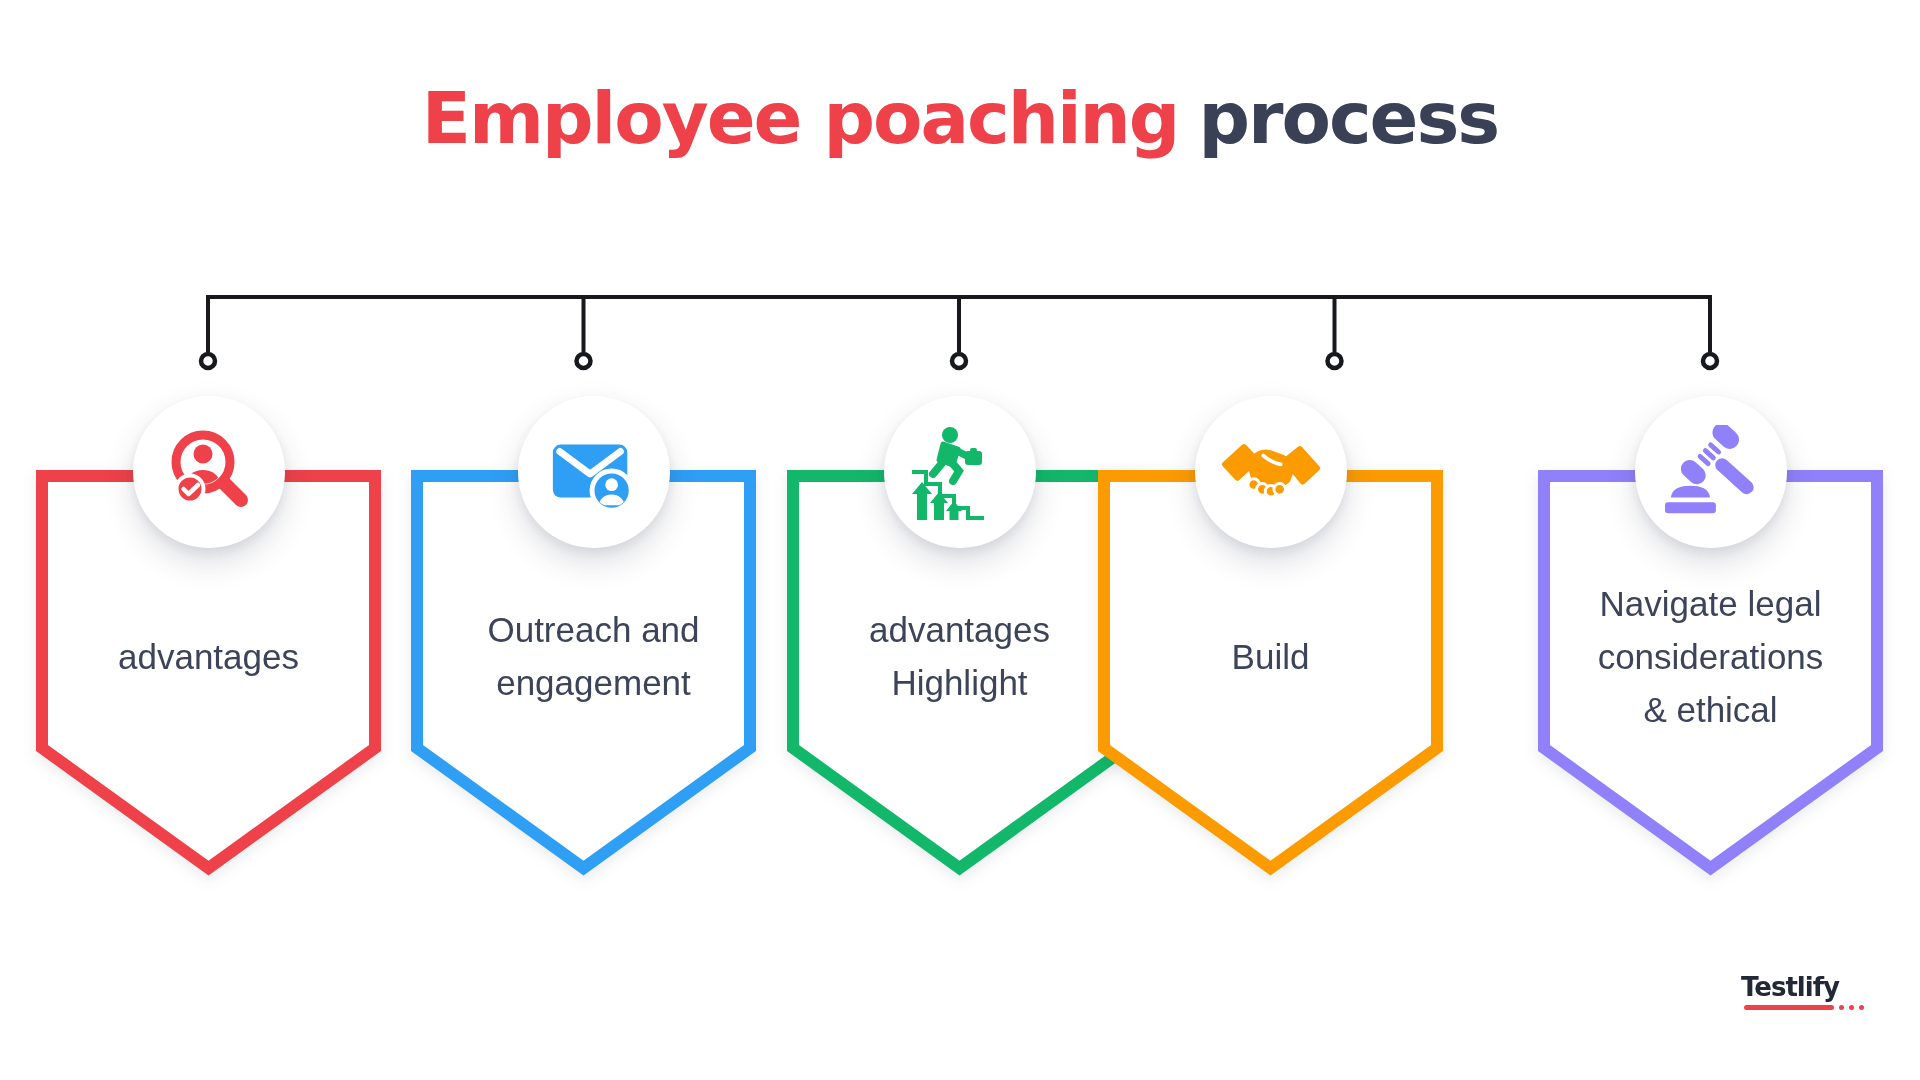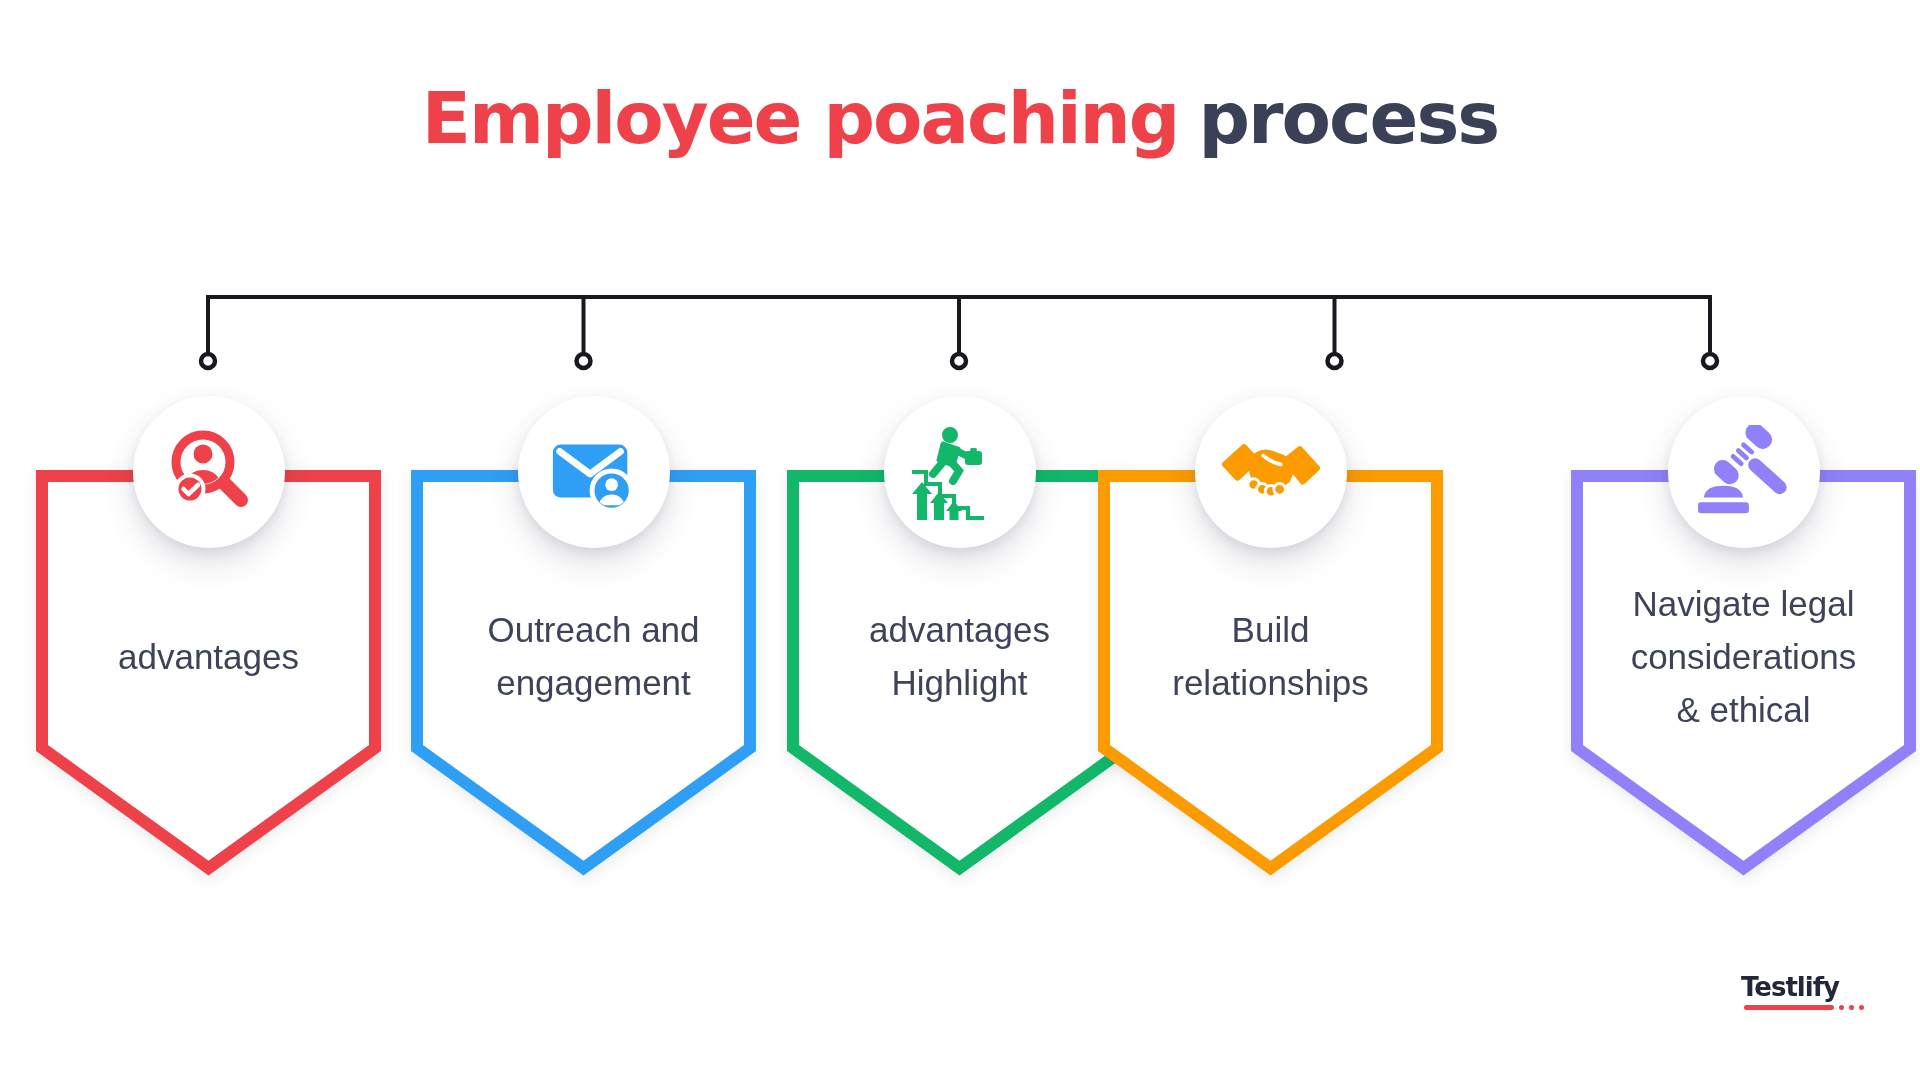--- a/index.html
+++ b/index.html
@@ -153,25 +153,24 @@
           <circle cx="34" cy="49" r="6"></circle>
           <circle cx="43" cy="54" r="6"></circle>
           <circle cx="52" cy="56" r="6"></circle>
           <circle cx="61" cy="54" r="6"></circle>
         </g>
         <path d="M44 19 Q52 26 62 28" fill="none" stroke="#fff" stroke-width="4" stroke-linecap="round"></path>
       </svg>
     </div>
     <div class="label">
         <div>Build</div>
-        <div>relationships</div>
-      </div>
-  </div>
-
-  <div class="card" style="left: 1538px; margin-left: 33px; --c: #9080fa;">
+      </div>
+  </div>
+
+  <div class="card" style="left: 1538px; --c: #9080fa;">
     <svg class="shape" width="345" height="412" viewBox="0 0 345 412">
       <path d="M6 6 H339 V278 L172.5 398 L6 278 Z" fill="#ffffff" stroke="currentColor" stroke-width="12"></path>
     </svg>
     <div class="badge">
       <svg width="94" height="94" viewBox="0 0 96 96">
         <g fill="currentColor" transform="rotate(42 48 28)">
           <rect x="33" y="-4" width="30" height="19" rx="9.5"></rect>
           <rect x="40" y="20" width="16" height="5" rx="2.5"></rect>
           <rect x="40" y="28" width="16" height="5" rx="2.5"></rect>
           <rect x="40" y="36" width="16" height="5" rx="2.5"></rect>

